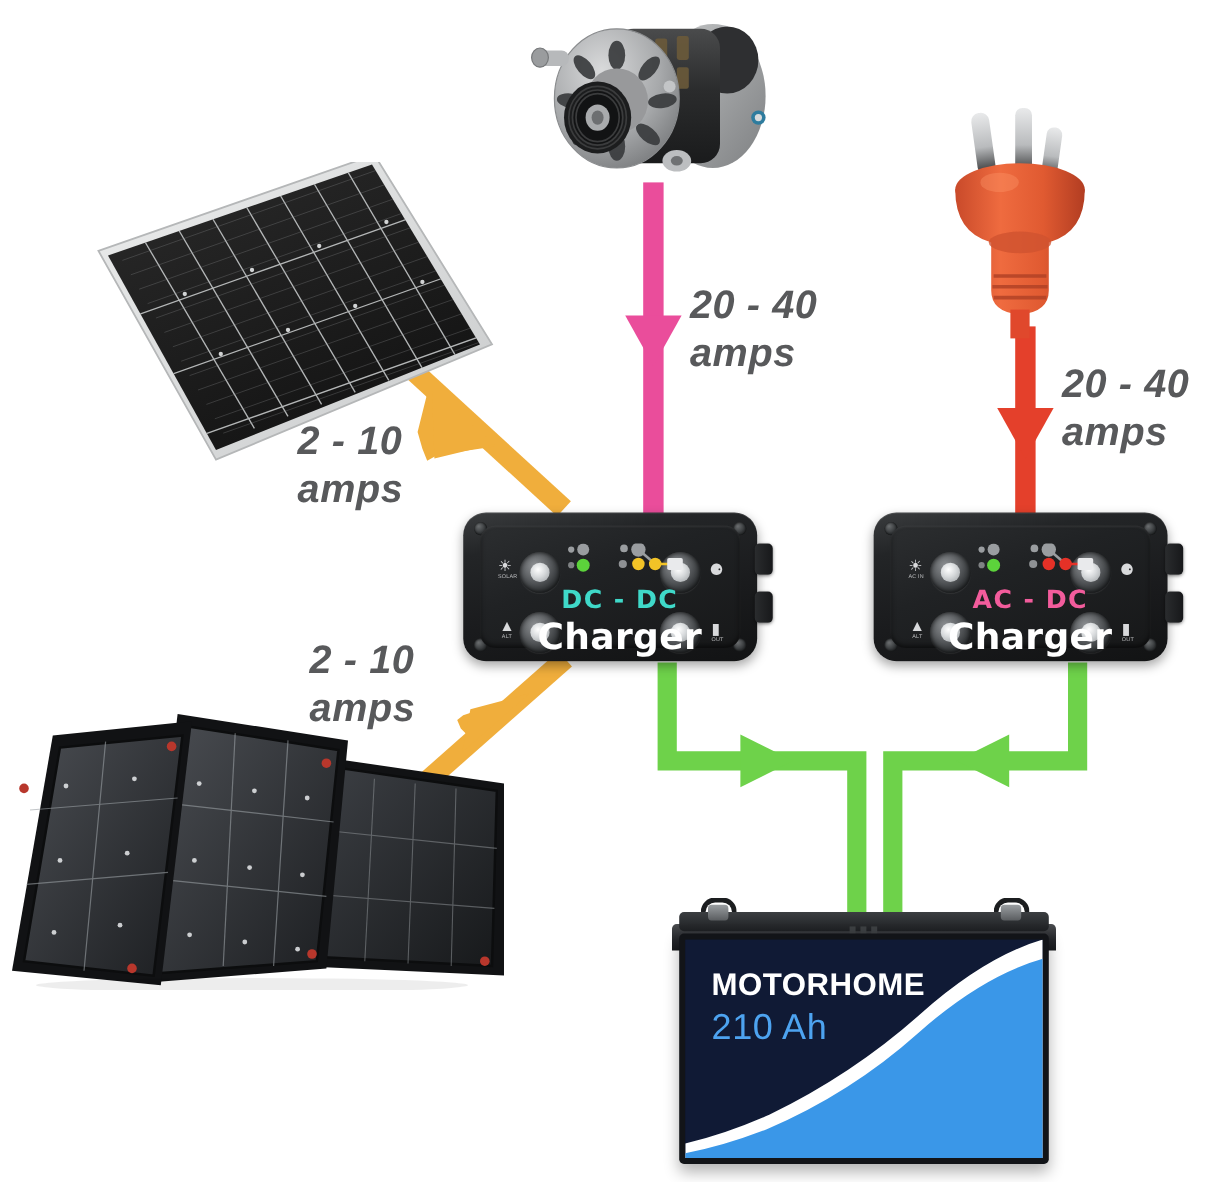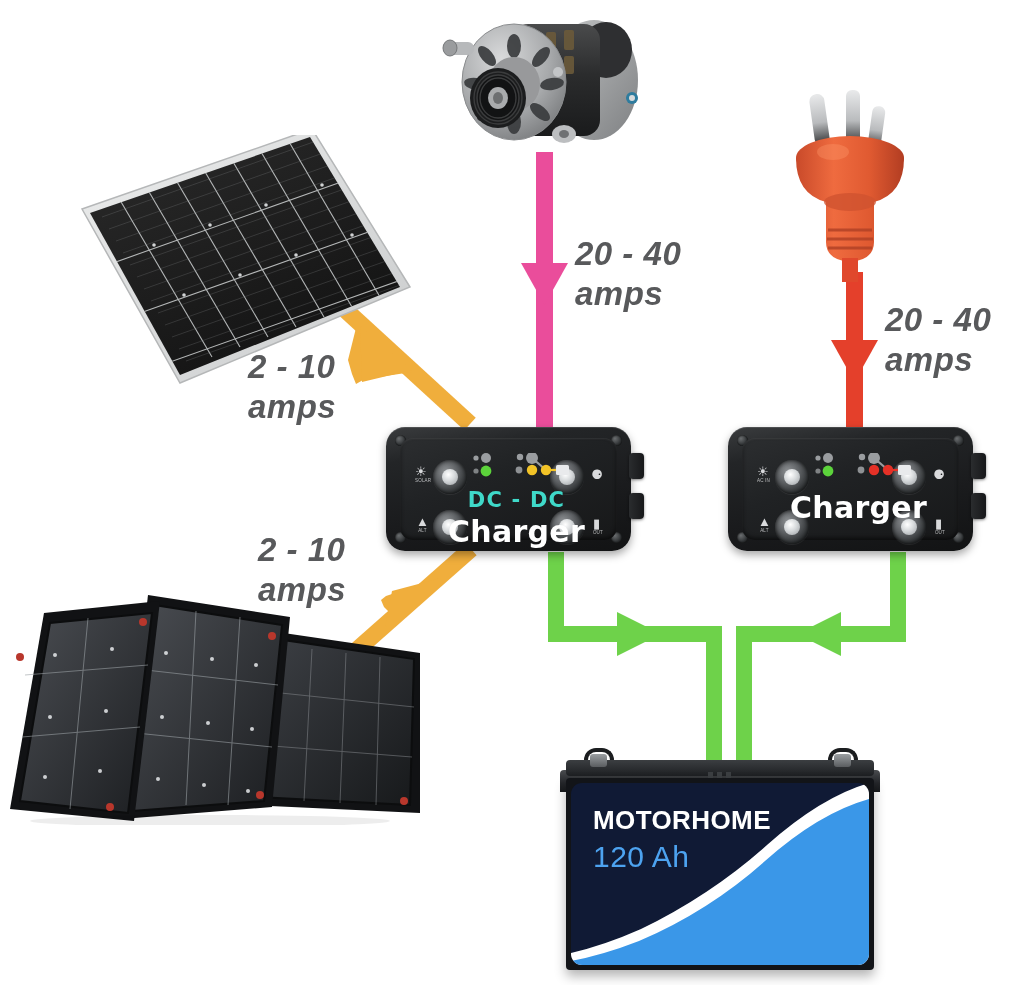--- a/index.html
+++ b/index.html
@@ -59,21 +59,21 @@
   .brand .t2{font-family:"DejaVu Sans",sans-serif;font-weight:700;font-size:30px;color:#ffffff;letter-spacing:.3px;margin-top:2px;}
 
   .flange{position:absolute;right:-13px;width:15px;height:26px;border-radius:4px;
     background:linear-gradient(90deg,#2a2c2e,#17181a);box-shadow:0 1px 3px rgba(0,0,0,.5);}
   .flange.f1{top:26px;} .flange.f2{top:66px;}
 
   
   #battery{left:560px;top:748px;width:320px;height:228px;}
   .bat-body{position:absolute;left:6px;top:30px;width:308px;height:192px;border-radius:4px;
     background:#121418;box-shadow:0 6px 12px rgba(0,0,0,.3);overflow:hidden;}
-  .bat-label{position:absolute;left:5px;top:5px;right:5px;bottom:5px;background:#101a35;overflow:hidden;border-radius:11px;}
+  .bat-label{position:absolute;left:5px;top:5px;right:5px;bottom:5px;background:#101a35;overflow:hidden;}
   .bat-wave{position:absolute;left:0;bottom:0;width:100%;height:100%;}
   .bat-txt{position:absolute;left:22px;top:22px;z-index:3;}
   .bat-txt .l1,.bat-txt .l2{font-family:"Liberation Sans",sans-serif;font-weight:700;color:#fff;
      font-size:26px;line-height:1.16;letter-spacing:.4px;}
   .bat-txt .l3{font-family:"Liberation Sans",sans-serif;font-weight:400;color:#4da3f0;
      font-size:30px;margin-top:5px;letter-spacing:.5px;}
   .bat-top{position:absolute;left:0;top:22px;width:320px;height:22px;border-radius:4px 4px 0 0;
      background:linear-gradient(180deg,#4a4c4f,#24262a 60%,#17191c);}
   .bat-cap{position:absolute;left:6px;top:12px;width:308px;height:16px;border-radius:4px;
      background:linear-gradient(180deg,#3b3e41,#1d1f22);}
@@ -429,20 +429,21 @@
         <circle cx="20" cy="5" r="6" fill="#9a9da0"></circle>
         <line x1="20" y1="5" x2="34" y2="17" stroke="#9a9da0" stroke-width="2.2"></line>
         <line x1="34" y1="17" x2="46" y2="17" stroke="#E53127" stroke-width="2.2"></line>
         <circle cx="7" cy="17" r="3.4" fill="#8e9194"></circle>
         <circle cx="20" cy="17" r="5.2" fill="#E53127"></circle>
         <circle cx="34" cy="17" r="5.2" fill="#E53127"></circle>
         <rect x="44" y="12" width="13" height="10" rx="1.5" fill="#e9eaec"></rect>
       </svg>
 
       <div class="brand" style="top:50px;">
+        <div class="t1" style="color:#F25C9C">AC - DC</div>
         <div class="t2">Charger</div>
       </div>
     </div>
   </div>
 
   <div class="amp-label" style="left:248px;top:347px;width:140px;">2 - 10
 amps</div>
 
   <div class="amp-label" style="left:575px;top:234px;width:150px;">20 - 40
 amps</div>
@@ -470,19 +471,19 @@
     <div class="vent" style="left:166px;"></div>
 
     <div class="bat-body">
       <div class="bat-label">
         <svg class="bat-wave" viewBox="0 0 298 182" preserveAspectRatio="none">
           <path d="M0,182 L298,182 L298,0 Q250,14 196,62 Q140,112 70,146 Q34,162 0,170 Z" fill="#ffffff"></path>
           <path d="M0,182 L298,182 L298,16 Q248,30 194,78 Q138,128 68,158 Q32,172 0,178 Z" fill="#3a97e8"></path>
         </svg>
         <div class="bat-txt">
           <div class="l1">MOTORHOME</div>
-          <div class="l3">120 Ah</div>
+          <div class="l3">210 Ah</div>
         </div>
       </div>
     </div>
   </div>
 
 </div>
 
 </body></html>

